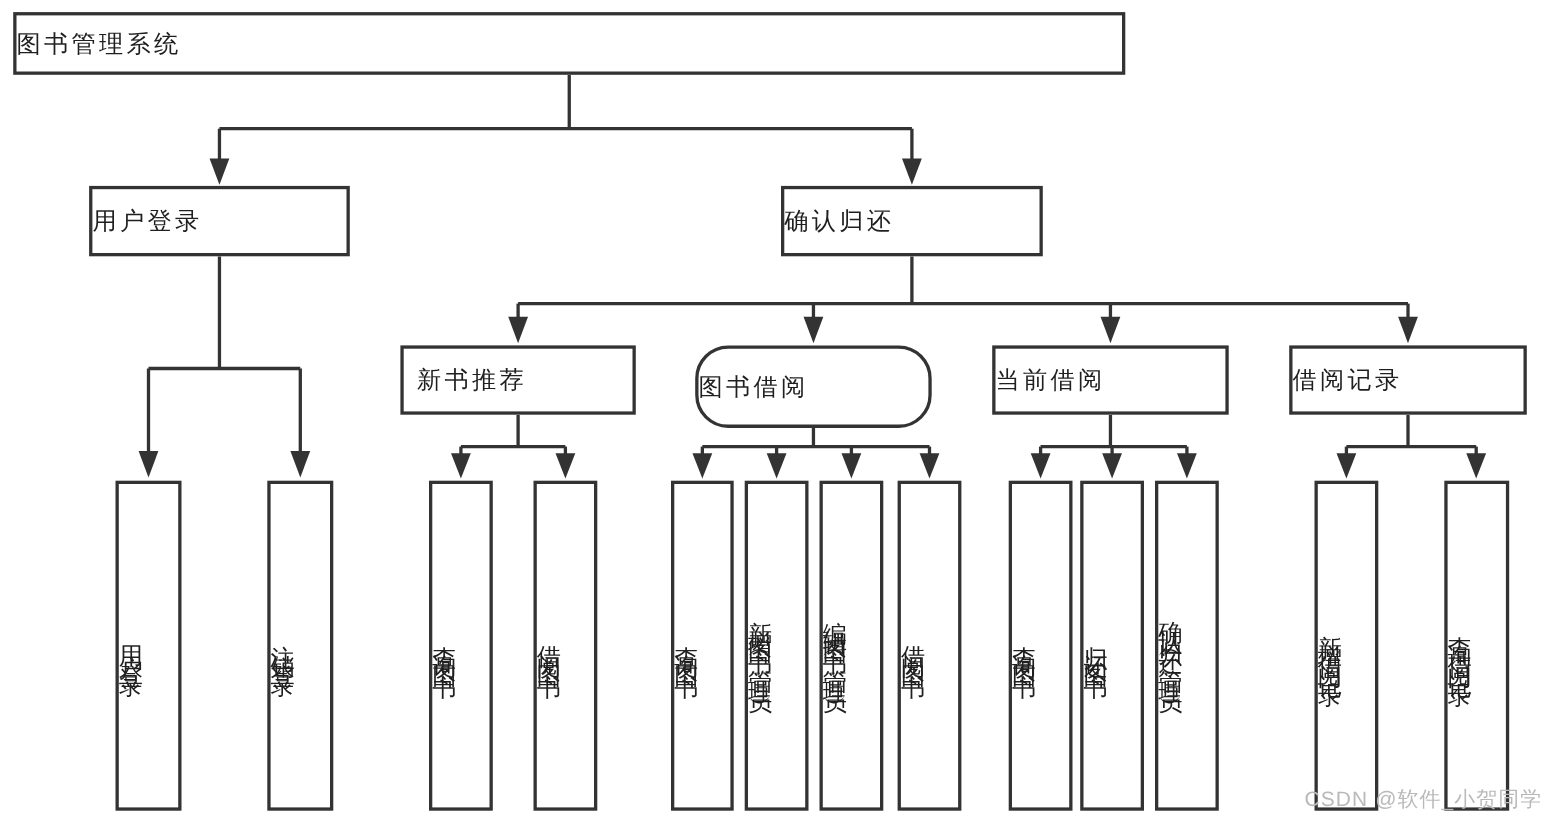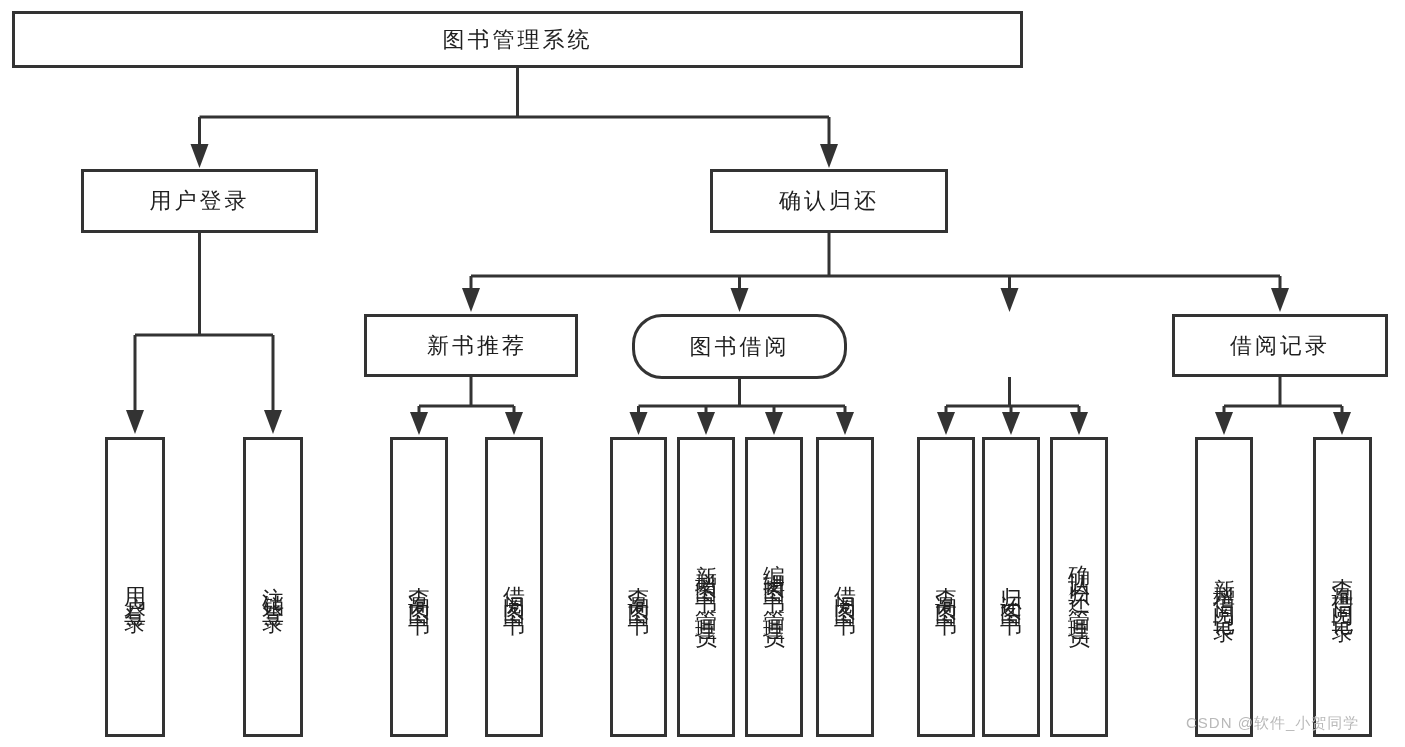--- a/index.html
+++ b/index.html
@@ -19,63 +19,63 @@
   }
   #edges path { stroke: #333333; stroke-width: 3; fill: none; }
   #edges polygon { fill: #333333; stroke: none; }
   .node {
     position: absolute;
     box-sizing: border-box;
     border: 3px solid #333333;
     background: #ffffff;
     display: flex;
     align-items: center;
-    justify-content: center;
+    justify-content: flex-start;
   }
   .hlabel {
     font-size: 22px;
     letter-spacing: 3px;
     white-space: nowrap;
     color: #1f1f1f;
   }
   .leaf .vlabel {
     writing-mode: vertical-rl;
     text-orientation: mixed;
     font-size: 22px;
     letter-spacing: 9px;
     line-height: 1;
     color: #1f1f1f;
   }
   
   .n-root           { left: 12px;   top: 11px;  width: 1011px; height: 57px; }
   .n-user-login     { left: 81px;   top: 169px; width: 237px;  height: 64px; }
   .n-book-mgmt      { left: 710px;  top: 169px; width: 238px;  height: 64px; }
   .n-new-book       { left: 364px;  top: 314px; width: 214px;  height: 63px; padding-left: 12px; }
-  .n-book-borrow    { left: 632px;  top: 314px; width: 215px;  height: 65px; border-radius: 30px; }
+  .n-book-borrow    { left: 632px;  top: 314px; width: 215px;  height: 75px; border-radius: 30px; }
   .n-current-borrow { left: 902px;  top: 314px; width: 215px;  height: 63px; }
   .n-borrow-record  { left: 1172px; top: 314px; width: 216px;  height: 63px; }
   .leaf { top: 437px; height: 300px; }
   .l-1  { left: 105px;  width: 60px; }
   .l-2  { left: 243px;  width: 60px; }
   .l-3  { left: 390px;  width: 58px; }
   .l-4  { left: 485px;  width: 58px; }
   .l-5  { left: 610px;  width: 57px; }
   .l-6  { left: 677px;  width: 58px; }
   .l-7  { left: 745px;  width: 58px; }
   .l-8  { left: 816px;  width: 58px; }
   .l-9  { left: 917px;  width: 58px; }
   .l-10 { left: 982px;  width: 58px; }
   .l-11 { left: 1050px; width: 58px; }
   .l-12 { left: 1195px; width: 58px; }
   .l-13 { left: 1313px; width: 59px; }
   #watermark {
     position: absolute;
     left: 1186px;
     top: 714px;
-    font-size: 15px;
+    font-size: 19px;
     letter-spacing: 1px;
     color: #b9b9b9;
     white-space: nowrap;
   }
 </style>
 </head>
 <body>
 
 <div id="stage">
 
@@ -165,20 +165,23 @@
   <div class="node n-book-mgmt">
     <span class="hlabel">确认归还</span>
   </div>
 
   <div class="node n-new-book">
     <span class="hlabel">新书推荐</span>
   </div>
   <div class="node n-book-borrow">
     <span class="hlabel">图书借阅</span>
   </div>
+  <div class="node n-current-borrow">
+    <span class="hlabel">当前借阅</span>
+  </div>
   <div class="node n-borrow-record">
     <span class="hlabel">借阅记录</span>
   </div>
 
   <div class="node leaf l-1">
     <span class="vlabel">用户登录</span>
   </div>
   <div class="node leaf l-2">
     <span class="vlabel">注销登录</span>
   </div>

